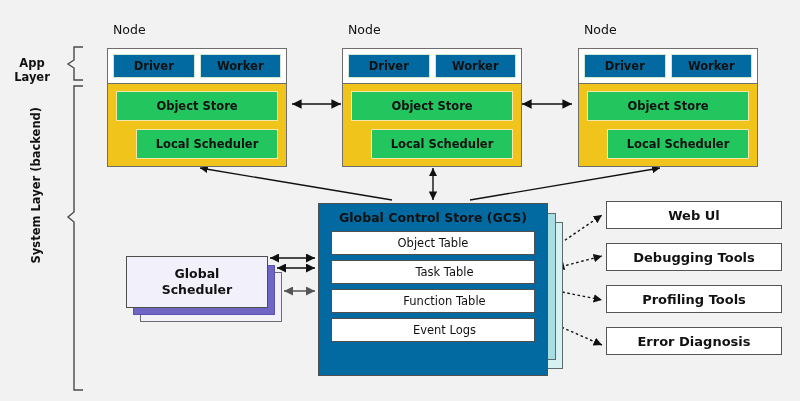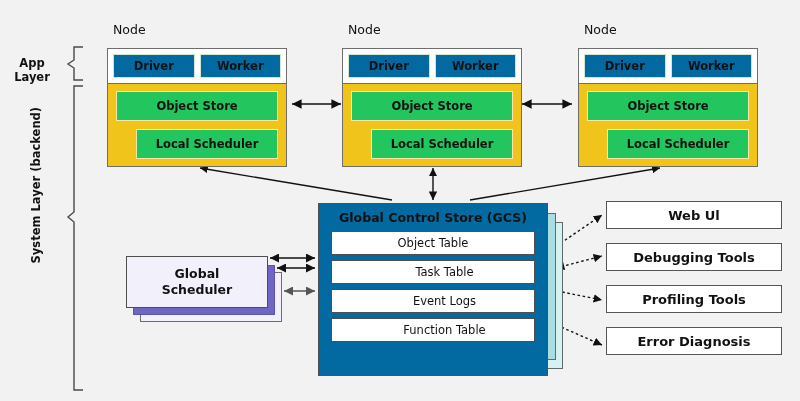--- a/index.html
+++ b/index.html
@@ -227,22 +227,22 @@
       <div>Scheduler</div>
     </div>
   </div>
 
   <div class="gcs-back2"></div>
   <div class="gcs-back1"></div>
   <div class="gcs-front">
     <div class="gcs-title">Global Control Store (GCS)</div>
     <div class="gcs-row">Object Table</div>
     <div class="gcs-row">Task Table</div>
+    <div class="gcs-row">Function Table</div>
     <div class="gcs-row">Event Logs</div>
-    <div class="gcs-row">Function Table</div>
   </div>
 
   <div class="tool" style="top:201px;">Web Ul</div>
   <div class="tool" style="top:243px;">Debugging Tools</div>
   <div class="tool" style="top:285px;">Profiling Tools</div>
   <div class="tool" style="top:327px;">Error Diagnosis</div>
 
 </div>
 
 </body></html>

